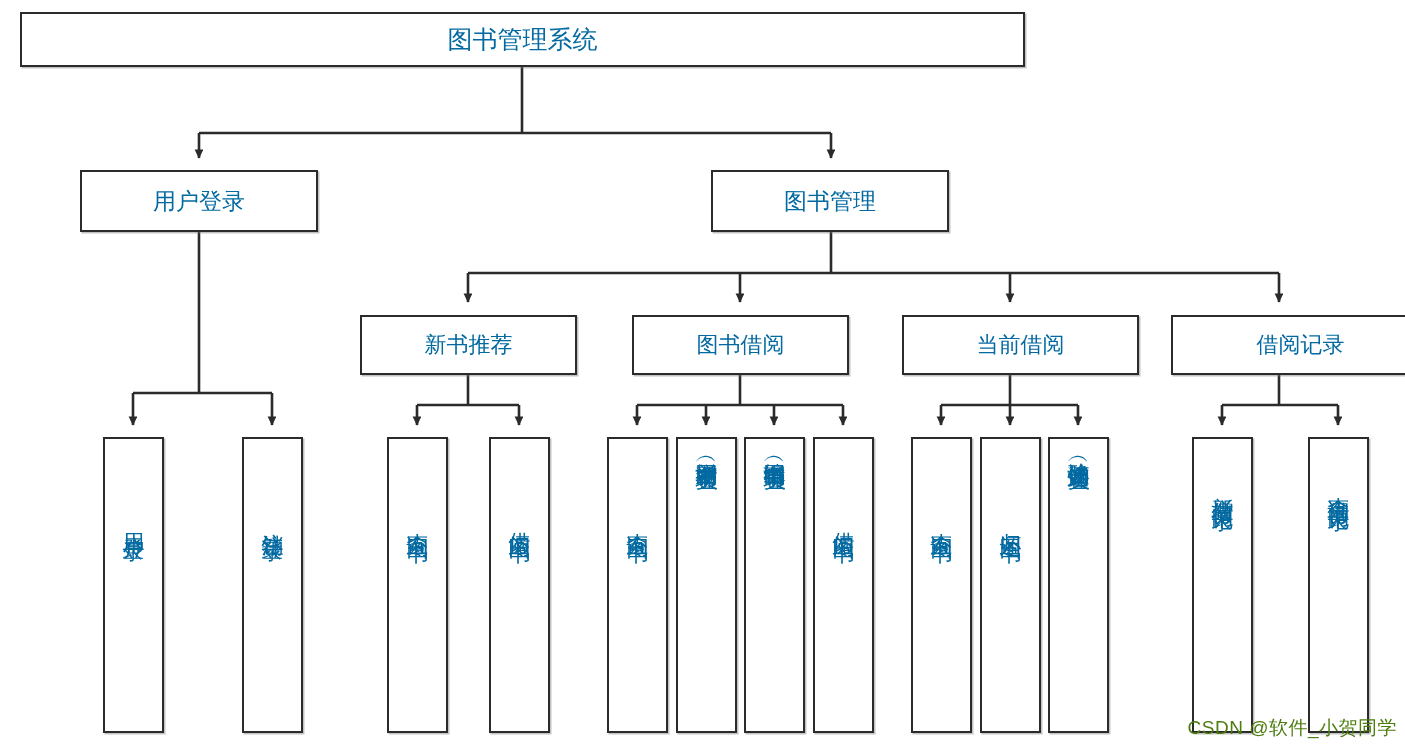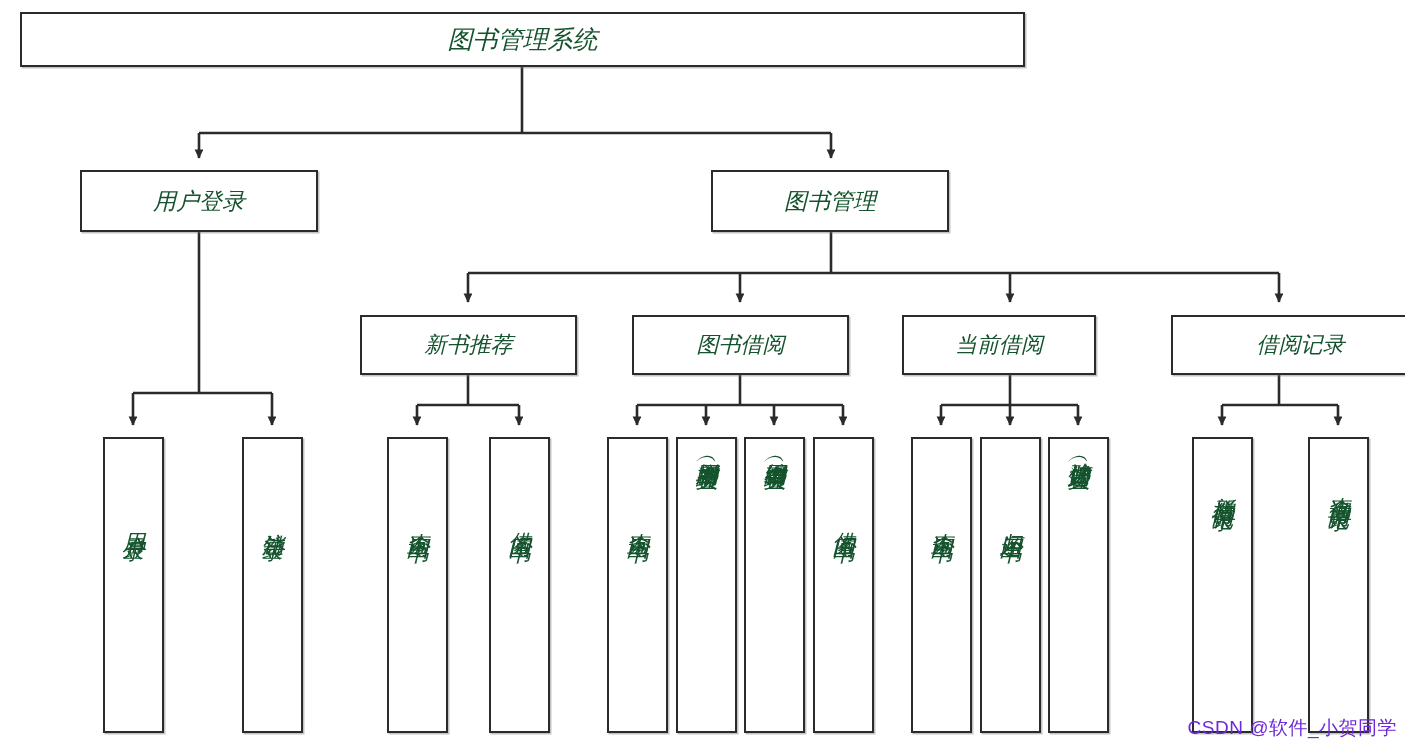--- a/index.html
+++ b/index.html
@@ -28,22 +28,21 @@
   }
   .node {
     position: absolute;
     box-sizing: border-box;
     background: #ffffff;
     border: 2.5px solid #2b2b2b;
     box-shadow: 1.5px 1.5px 0 rgba(120,120,120,0.45);
     display: flex;
     align-items: center;
     justify-content: center;
-    color: #14532d;
-    font-style: italic;
+    color: #0369a1;
   }
   .node .lbl {
     display: block;
     text-align: center;
     line-height: 1.25;
     white-space: nowrap;
   }
   
   .node.root .lbl   { font-size: 25px; }
   .node.lvl2 .lbl   { font-size: 23px; }
@@ -60,21 +59,21 @@
     font-size: 22px;
     letter-spacing: 3px;
     line-height: 1;
     white-space: nowrap;
   }
   .watermark {
     position: absolute;
     right: 8px;
     bottom: 6px;
     font-size: 19px;
-    color: #6d28d9;
+    color: #4d7c0f;
     letter-spacing: 0.5px;
     white-space: nowrap;
     user-select: none;
   }
 </style>
 </head>
 <body>
 
 <div id="canvas">
 
@@ -138,21 +137,21 @@
   <div class="node lvl3" style="left:360px; top:315px; width:217px; height:60px;">
     <span class="lbl">新书推荐</span>
   </div>
 
   <div class="node lvl2" style="left:711px; top:170px; width:238px; height:62px;">
     <span class="lbl">图书管理</span>
   </div>
   <div class="node lvl3" style="left:632px; top:315px; width:217px; height:60px;">
     <span class="lbl">图书借阅</span>
   </div>
-  <div class="node lvl3" style="left:902px; top:315px; width:194px; height:60px;">
+  <div class="node lvl3" style="left:902px; top:315px; width:237px; height:60px;">
     <span class="lbl">当前借阅</span>
   </div>
   <div class="node lvl3" style="left:1171px; top:315px; width:259px; height:60px;">
     <span class="lbl">借阅记录</span>
   </div>
 
   <div class="node leaf" style="left:103px; top:437px; width:61px; height:296px;">
     <span class="lbl" style="margin-top:76px;">用户登录</span>
   </div>
   <div class="node leaf" style="left:242px; top:437px; width:61px; height:296px;">

